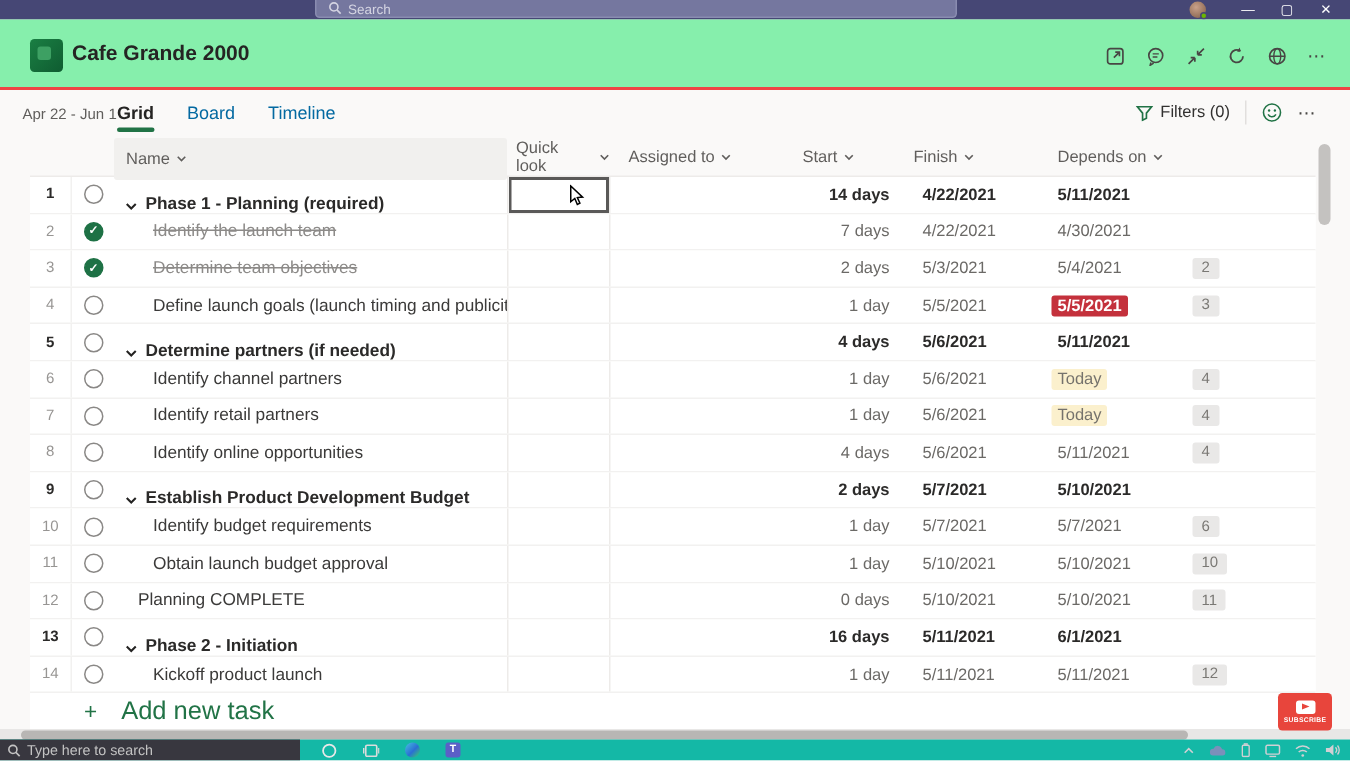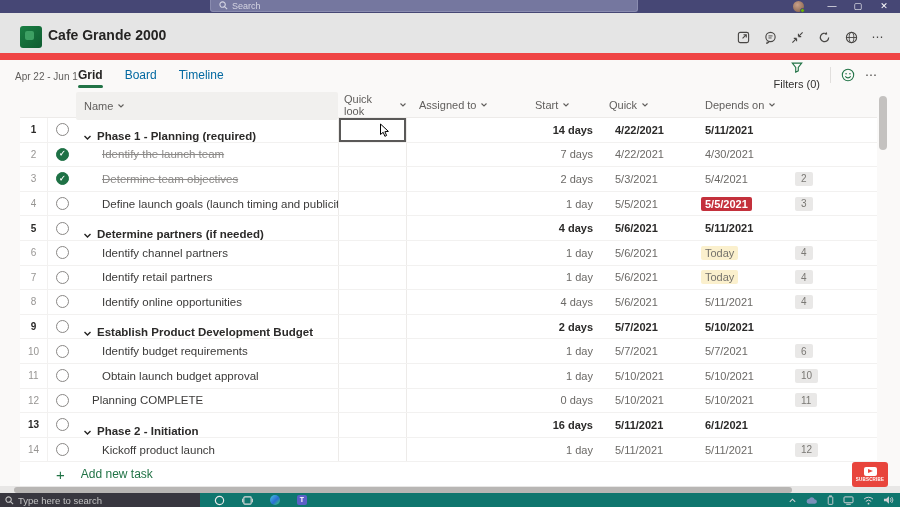--- a/index.html
+++ b/index.html
@@ -14,38 +14,38 @@
   .t-search svg { margin:0 4px 0 8px; }
   .t-search input { flex:1; background:transparent; border:none; outline:none; color:#e3e3ee; font-size:9px; font-family:"Liberation Sans",sans-serif; }
   .t-search input::placeholder { color:#d4d4e2; }
   .avatar { position:absolute; right:96px; top:1px; width:11px; height:11px; border-radius:50%;
             background:radial-gradient(circle at 40% 35%, #c9a18a, #7d5a44); }
   .presence { position:absolute; right:-1px; bottom:-1px; width:5px; height:5px; border-radius:50%; background:#6bb700; border:1px solid #464775; }
   .winctl { position:absolute; top:0; height:13px; color:#ffffff; font-size:9px; line-height:13px; text-align:center; width:20px; }
   .winctl.min { right:58px; } .winctl.max { right:32px; } .winctl.close { right:6px; }
 
   
-  .appheader { position:absolute; top:13px; left:0; width:900px; height:47px; background:#e5e5e5; border-bottom:7px solid #ef4444; }
+  .appheader { position:absolute; top:13px; left:0; width:900px; height:47px; background:#86efac; border-bottom:2px solid #ef4444; }
   .applogo { position:absolute; left:20px; top:13px; width:22px; height:22px; border-radius:3px;
              background:linear-gradient(135deg,#1a7f43,#0f5c31); }
   .applogo::after { content:""; position:absolute; left:5px; top:5px; width:9px; height:9px; border-radius:2px; background:#3da063; }
   .apptitle { position:absolute; left:48px; top:14px; font-size:14px; font-weight:700; color:#252423; }
   .hdr-icons { position:absolute; right:14px; top:16px; display:flex; gap:11px; align-items:center; }
   .hdr-icons .ic { width:16px; height:16px; display:flex; align-items:center; justify-content:center; color:#484644; }
   .hdr-icons .more { font-size:12px; color:#484644; letter-spacing:1px; }
 
   
   .toolbar { position:absolute; top:60px; left:0; width:900px; height:30px; background:#faf9f8; }
   .daterange { position:absolute; left:15px; top:11px; font-size:10px; color:#605e5c; }
   .tabs { position:absolute; left:78px; top:0; height:30px; display:flex; gap:22px; align-items:center; }
   .tab { font-size:12px; color:#0369a1; height:30px; line-height:30px; position:relative; cursor:default; }
   .tab.active { font-weight:700; color:#252423; }
   .tab.active::after { content:""; position:absolute; left:0; right:0; bottom:2px; height:3px; background:#217346; border-radius:2px; }
   .tb-right { position:absolute; right:22px; top:0; height:30px; display:flex; align-items:center; gap:10px; }
-  .filters { display:flex; align-items:center; gap:5px; font-size:11px; color:#323130;flex-direction:column; }
+  .filters { display:flex; align-items:center; gap:5px; font-size:11px; color:#323130; }
   .tb-div { width:1px; height:16px; background:#e1dfdd; }
   .tb-more { font-size:12px; color:#484644; letter-spacing:1px; }
 
   
   .ghead, .grow { display:grid; grid-template-columns:28px 28px 262px 69px 114px 80px 92px 90px 94px; }
   .gridwrap { position:absolute; top:90px; left:20px; width:857px; }
   .ghead { height:28px; align-items:center; border-bottom:1px solid #edebe9; }
   .ghead .hcell { font-size:11px; color:#605e5c; display:flex; align-items:center; gap:4px; height:28px; }
   .h-name { background:#f1f0ee; border-radius:2px; padding-left:8px; height:24px; margin-top:2px; grid-column:3; }
   .h-quick { padding-left:6px; } .h-assigned { padding-left:12px; }
@@ -73,37 +73,37 @@
   .c-finish { padding-left:8px; }
   .summary .cell { font-weight:700; color:#2b2a29; }
   .finish-val { padding:1px 4px; border-radius:2px; }
   .finish-val.f-late { background:#c4313c; color:#ffffff; font-weight:700; }
   .finish-val.f-today { background:#fbf0cd; color:#75726c; }
   .c-depends { padding-left:12px; }
   .dep-badge { background:#e9e8e7; color:#7a7874; font-size:10px; padding:1.5px 6px; border-radius:2px; }
 
   .addtask { position:absolute; top:462px; left:20px; width:857px; height:24px; background:#fff; display:flex; align-items:center; }
   .addtask .plus { color:#217346; font-size:15px; margin-left:36px; font-weight:400; }
-  .addtask .lbl { color:#217346; font-size:12px; margin-left:16px; }
+  .addtask .lbl { color:#217346; font-size:17px; margin-left:16px; }
 
   
   .hscroll { position:absolute; top:486px; left:0; width:900px; height:7px; background:#e8e7e6; }
   .hthumb { position:absolute; left:14px; top:0.5px; width:778px; height:6px; background:#b8b6b4; border-radius:3px; }
   .vscroll { position:absolute; top:92px; right:13px; width:8px; height:392px; }
   .vthumb { position:absolute; top:4px; left:0; width:8px; height:54px; background:#c4c2c0; border-radius:4px; }
 
   
   .subscribe { position:absolute; right:12px; top:462px; width:36px; height:25px; background:#e8453c; border-radius:3px;
                display:flex; flex-direction:column; align-items:center; justify-content:center; gap:1px; z-index:5; }
   .yt-play { width:13px; height:9px; background:#ffffff; border-radius:2px; position:relative; }
   .yt-play::after { content:""; position:absolute; left:4.5px; top:2px; border-left:5px solid #e8453c; border-top:2.5px solid transparent; border-bottom:2.5px solid transparent; }
   .sub-lbl { color:#ffffff; font-size:4.5px; font-weight:700; letter-spacing:0.2px; }
 
   
-  .taskbar { position:absolute; bottom:0; left:0; width:900px; height:14px; background:#0f766e; display:flex; align-items:center; }
+  .taskbar { position:absolute; bottom:0; left:0; width:900px; height:14px; background:#14b8a6; display:flex; align-items:center; }
   .tb-search { width:200px; height:14px; background:#38373f; display:flex; align-items:center; }
   .tb-search svg { margin:0 4px 0 5px; }
   .tb-search input { flex:1; background:transparent; border:none; outline:none; color:#c3c3c3; font-size:9.5px; font-family:"Liberation Sans",sans-serif; }
   .tb-search input::placeholder { color:#c3c3c3; }
   .tb-icons { display:flex; align-items:center; gap:17px; margin-left:14px; }
   .edge-dot { width:10px; height:10px; border-radius:50%; background:linear-gradient(135deg,#46c1e0 0%,#2b6fd3 55%,#38d267 100%); }
   .teams-dot { width:10px; height:10px; border-radius:2px; background:#5b5fc7; color:#fff; font-size:7px; line-height:10px; text-align:center; font-weight:700; }
   .tray { position:absolute; right:6px; bottom:0; height:14px; display:flex; align-items:center; gap:9px; }
 </style>
 </head>
@@ -215,21 +215,21 @@
             <path d="M1.5 2.5 L4 5 L6.5 2.5" fill="none" stroke="#605e5c" stroke-width="1.1"></path>
           </svg>
         </div>
       <div class="hcell h-start">
           <span>Start</span>
           <svg width="8" height="8" viewBox="0 0 8 8">
             <path d="M1.5 2.5 L4 5 L6.5 2.5" fill="none" stroke="#605e5c" stroke-width="1.1"></path>
           </svg>
         </div>
       <div class="hcell h-finish">
-          <span>Quick</span>
+          <span>Finish</span>
           <svg width="8" height="8" viewBox="0 0 8 8">
             <path d="M1.5 2.5 L4 5 L6.5 2.5" fill="none" stroke="#605e5c" stroke-width="1.1"></path>
           </svg>
         </div>
       <div class="hcell h-depends">
           <span>Depends on</span>
           <svg width="8" height="8" viewBox="0 0 8 8">
             <path d="M1.5 2.5 L4 5 L6.5 2.5" fill="none" stroke="#605e5c" stroke-width="1.1"></path>
           </svg>
         </div>

